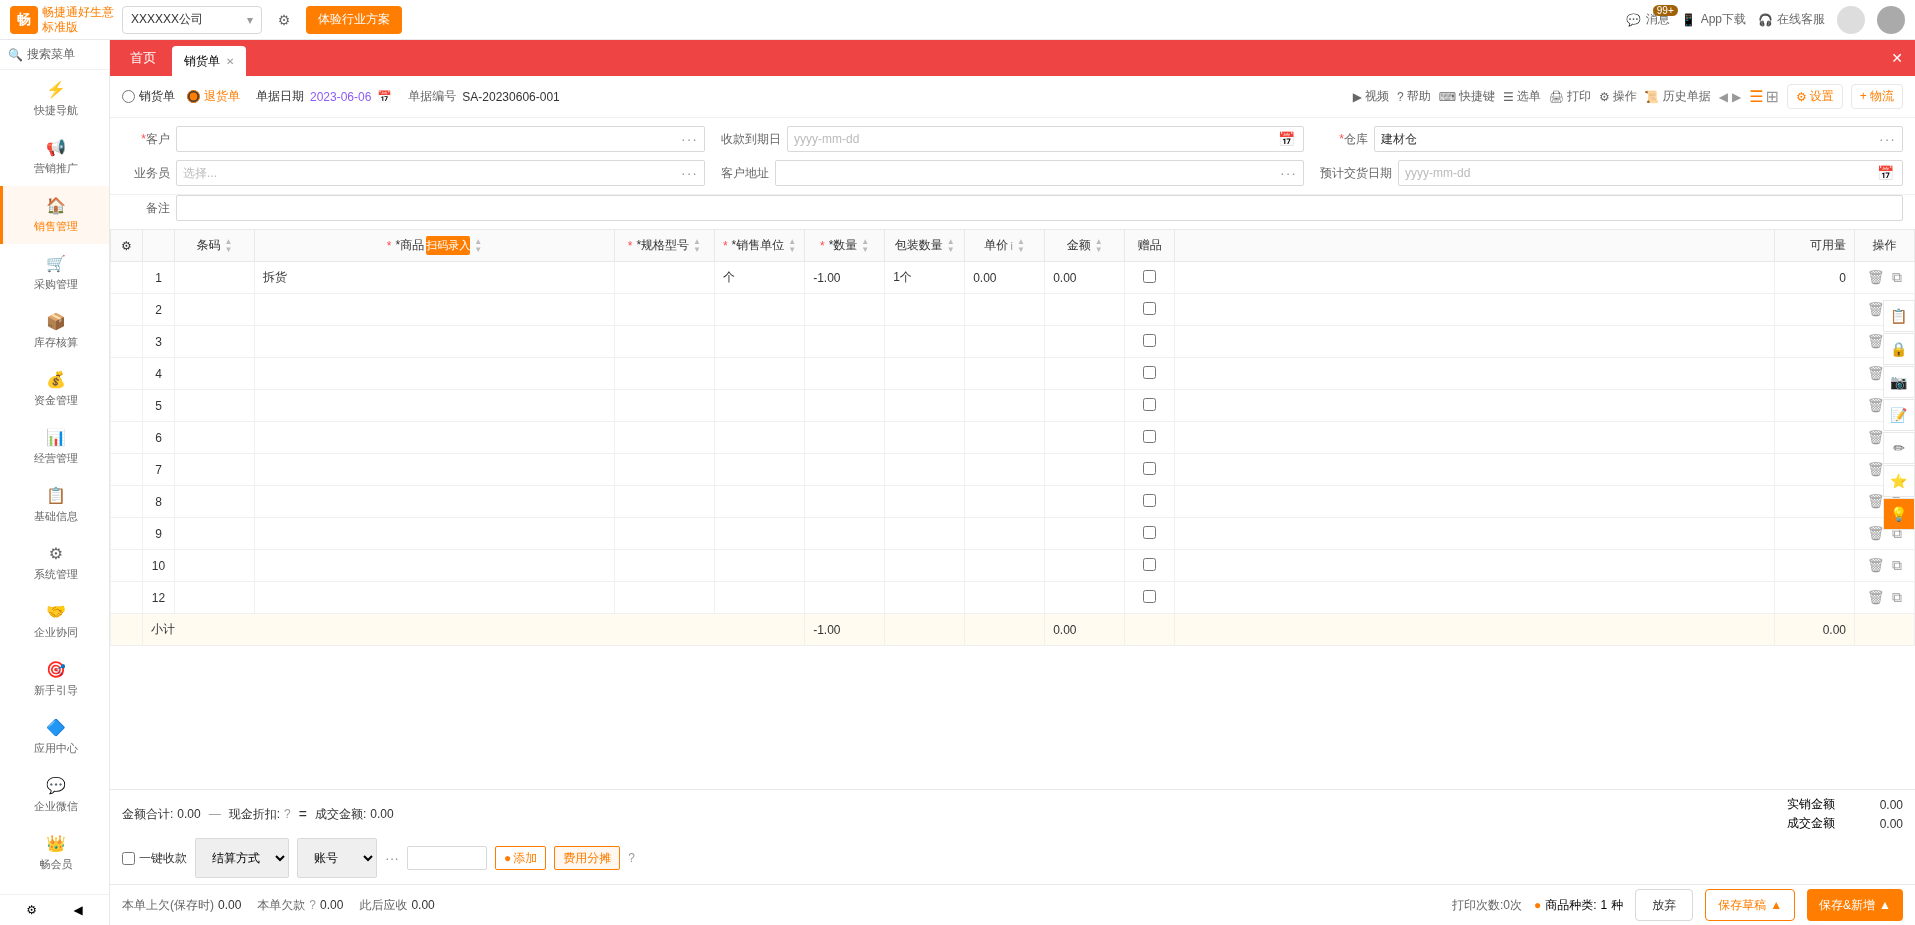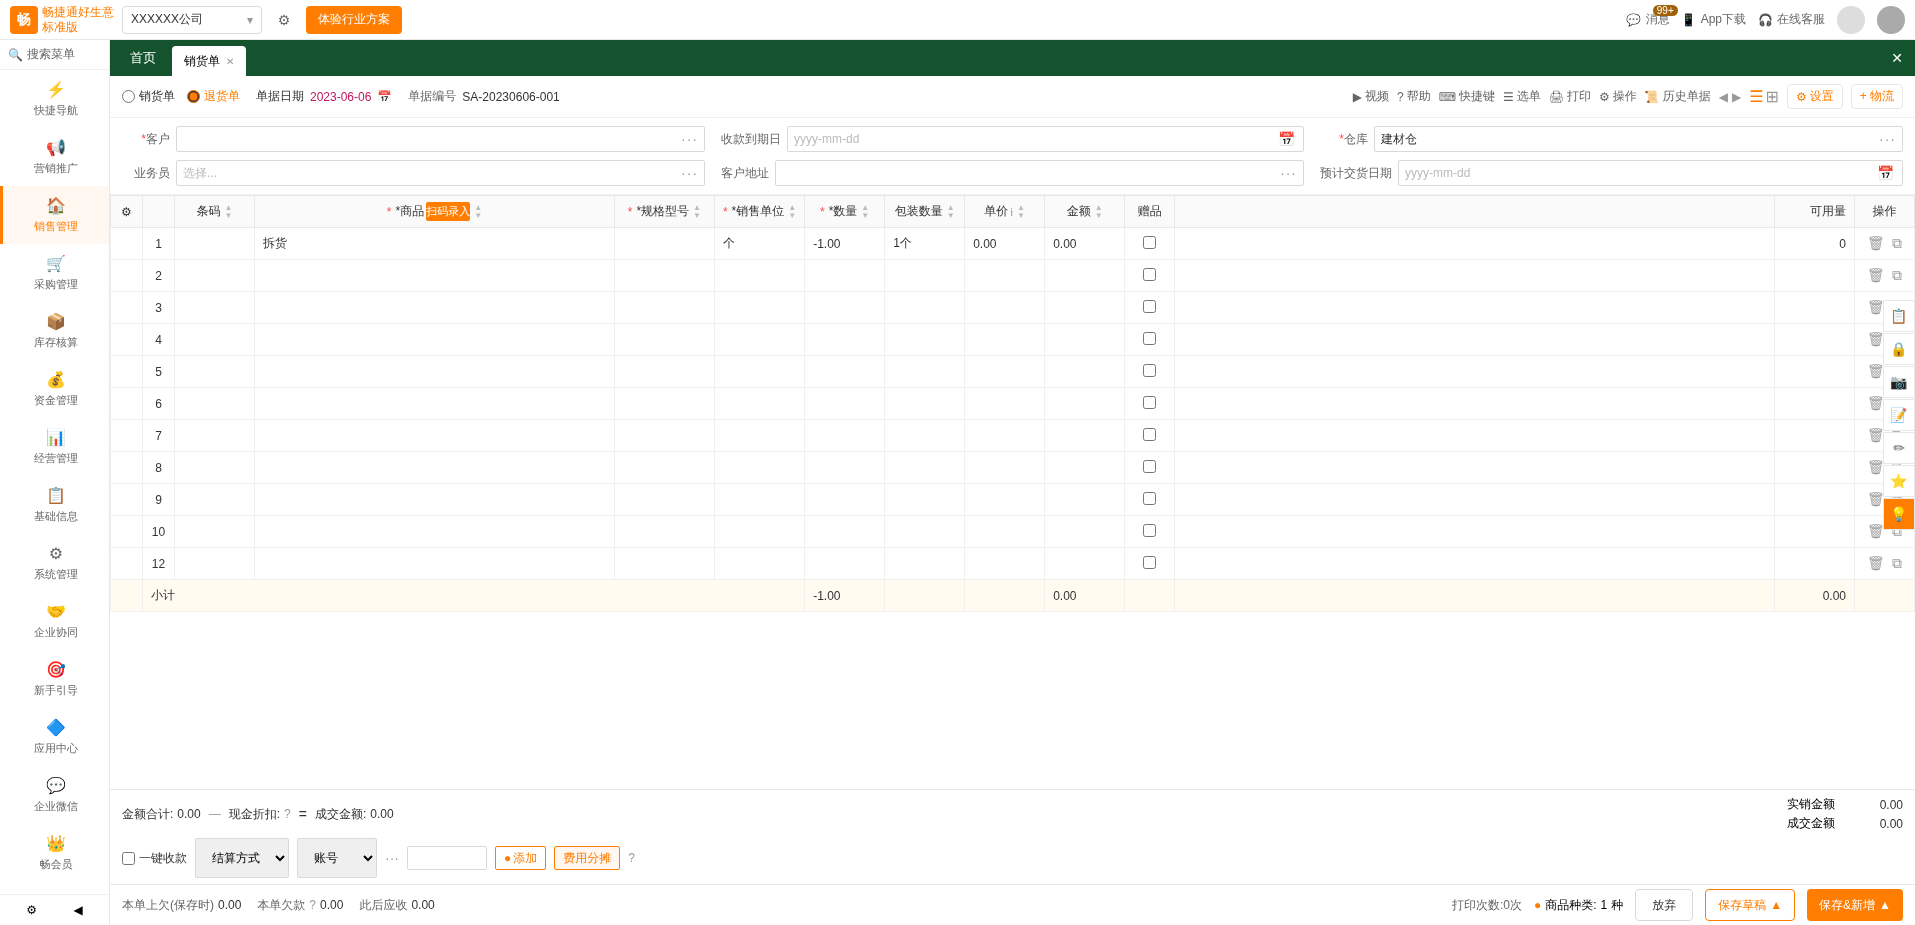--- a/index.html
+++ b/index.html
@@ -27,37 +27,37 @@
     .sidebar-item.active { background: #fff7f0; color: #ff7d00; border-left-color: #ff7d00; }
     .sidebar-icon { font-size: 16px; }
     .sidebar-label { font-size: 11px; text-align: center; }
     .sidebar-search { display: flex; align-items: center; padding: 6px 8px; gap: 4px; cursor: pointer; color: #666; border-bottom: 1px solid #f0f0f0; }
     .sidebar-bottom { margin-top: auto; border-top: 1px solid #f0f0f0; padding: 8px; display: flex; justify-content: space-around; }
 
     
     .main { flex: 1; display: flex; flex-direction: column; overflow: hidden; }
 
     
-    .tab-bar { background: #14532d; display: flex; align-items: center; height: 36px; padding: 12px 4px; }
+    .tab-bar { background: #ef4444; display: flex; align-items: center; height: 36px; padding: 12px 4px; }
     .tab-home { color: #fff; padding: 0 16px; height: 36px; display: flex; align-items: center; cursor: pointer; font-size: 13px; }
     .tab-item { background: #fff; border-radius: 4px 4px 0 0; padding: 0 12px; height: 30px; display: flex; align-items: center; gap: 6px; cursor: pointer; font-size: 12px; margin-top: 6px; }
     .tab-close { color: #999; cursor: pointer; font-size: 10px; }
     .tab-close-right { margin-left: auto; color: #fff; cursor: pointer; font-size: 14px; padding: 0 8px; }
 
     
     .content { flex: 1; background: #fff; overflow: hidden; display: flex; flex-direction: column; }
 
     
     .form-header { padding: 8px 12px; background: #fff; border-bottom: 1px solid #f0f0f0; display: flex; align-items: center; gap: 16px; flex-wrap: wrap; }
     .radio-group { display: flex; align-items: center; gap: 12px; }
     .radio-item { display: flex; align-items: center; gap: 4px; cursor: pointer; color: #333; }
     .radio-item input[type="radio"] { accent-color: #ff7d00; }
     .radio-item.active { color: #ff7d00; }
     .date-field { display: flex; align-items: center; gap: 6px; color: #333; }
-    .date-value { color: #be185d; font-weight: 500; }
+    .date-value { color: #8b5cf6; font-weight: 500; }
     .calendar-icon { color: #999; cursor: pointer; }
     .doc-field { display: flex; align-items: center; gap: 6px; }
     .doc-label { color: #666; }
     .doc-value { color: #333; }
     .toolbar-right { margin-left: auto; display: flex; align-items: center; gap: 8px; }
     .toolbar-btn { display: flex; align-items: center; gap: 3px; color: #666; cursor: pointer; font-size: 12px; }
     .settings-btn { background: #fff; border: 1px solid #e8e8e8; border-radius: 4px; padding: 3px 8px; cursor: pointer; color: #ff7d00; display: flex; align-items: center; gap: 3px; }
     .logistics-btn { background: #fff; border: 1px solid #e8e8e8; border-radius: 4px; padding: 3px 8px; cursor: pointer; color: #ff7d00; display: flex; align-items: center; gap: 3px; }
     .field-row { display: flex; align-items: center; gap: 6px; }
     .field-label { color: #666; min-width: 48px; text-align: right; white-space: nowrap; }
@@ -349,20 +349,24 @@
         </div>
         <div class="field-row">
           <span class="field-label">预计交货日期</span>
           <div class="field-input" style="flex:1;">
             <span class="field-date">yyyy-mm-dd</span>
             <span class="field-dots">📅</span>
           </div>
         </div>
       </div>
 
+      <div class="remarks-row">
+        <span class="remarks-label">备注</span>
+        <input class="remarks-input" type="text" style="flex: 1 1 0%;">
+      </div>
 
       <div class="table-area" style="flex:1; overflow:auto;">
         <table class="data-table">
           <thead>
             <tr>
               <th class="col-settings">
                 <span>⚙</span>
               </th>
               <th style="width:32px;"></th>
               <th class="col-barcode">

